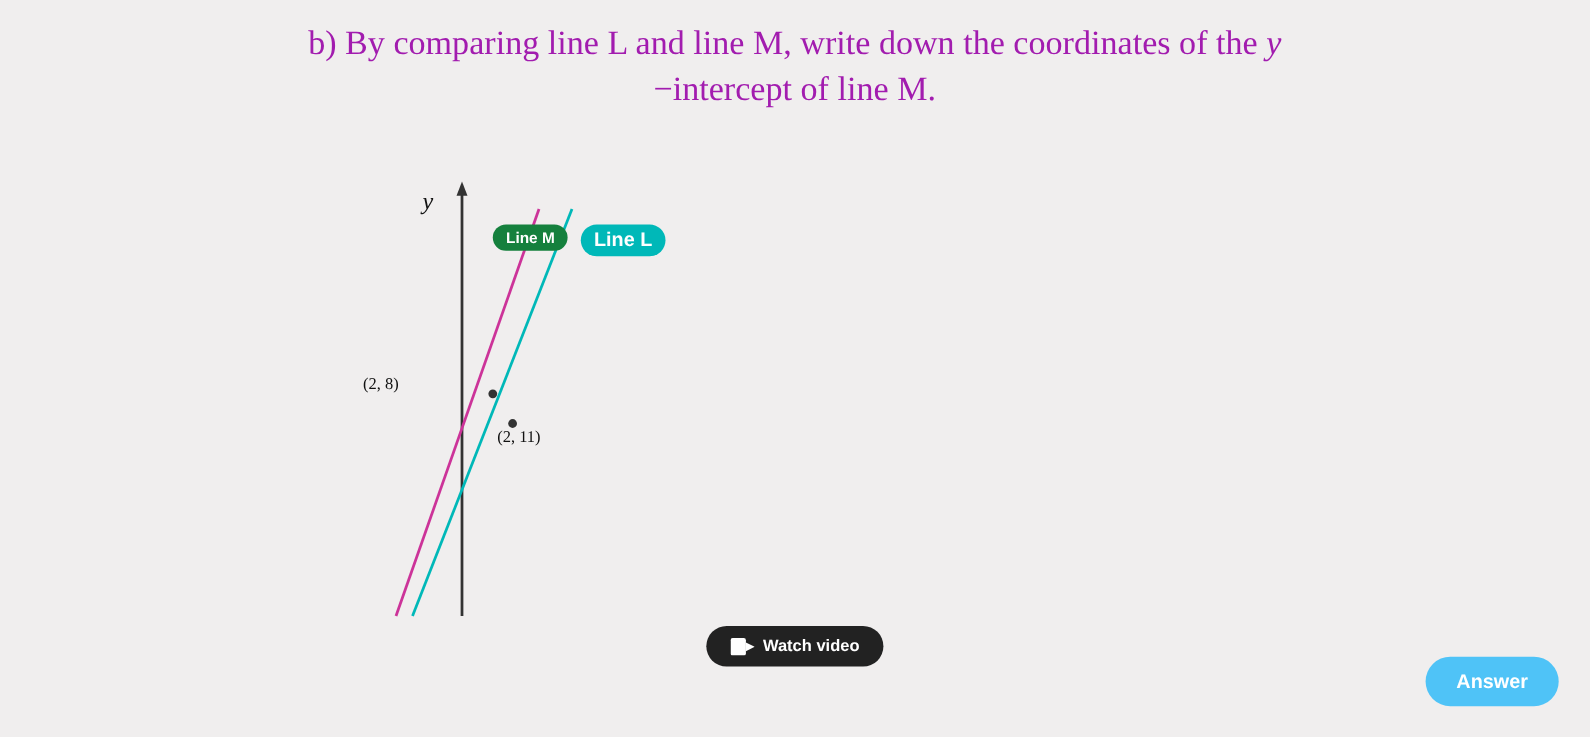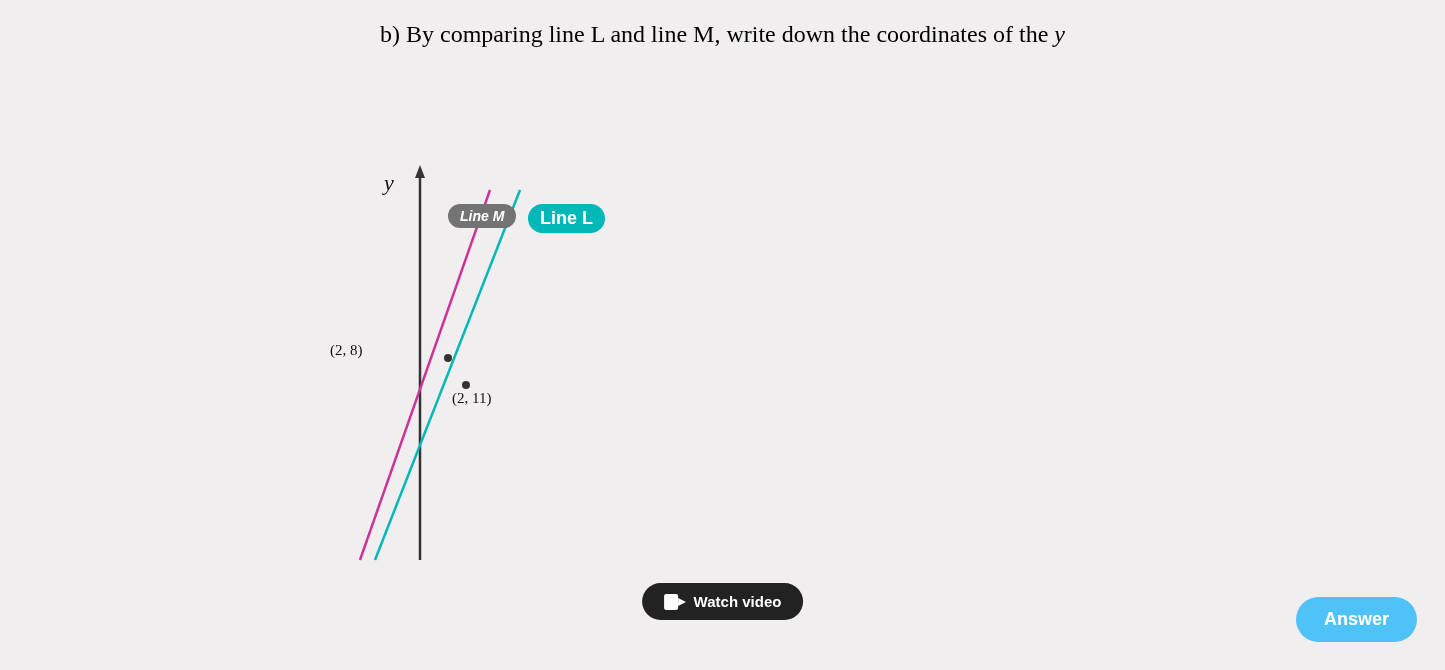--- a/index.html
+++ b/index.html
@@ -11,22 +11,22 @@
       font-family: Georgia, 'Times New Roman', serif;
       overflow: hidden;
       position: relative;
     }
 
     .question-text {
       position: absolute;
       top: 18px;
       left: 20px;
       right: 20px;
-      font-size: 24px;
-      color: #000000;
+      font-size: 31px;
+      color: #a21caf;
       line-height: 1.35;
       text-align: center;
     }
 
     .graph-area {
       position: absolute;
       top: 160px;
       left: 280px;
       width: 460px;
       height: 420px;
@@ -37,28 +37,27 @@
       top: 0; left: 0;
       width: 100%;
       height: 100%;
       overflow: visible;
     }
 
     .label-line-m {
       position: absolute;
       top: 44px;
       left: 168px;
-      background: #737373;
+      background: #15803d;
       color: white;
       font-size: 14px;
       font-weight: bold;
       padding: 4px 12px;
       border-radius: 20px;
       font-family: Arial, sans-serif;
-      font-style: italic;
     }
 
     .label-line-l {
       position: absolute;
       top: 44px;
       left: 248px;
       background: #00b8b8;
       color: white;
       font-size: 18px;
       font-weight: bold;
@@ -81,21 +80,21 @@
       top: 230px;
       left: 172px;
       font-size: 15px;
       color: #111;
       font-family: Georgia, serif;
       text-align: center;
     }
 
     .watch-video-btn {
       position: absolute;
-      bottom: 50px;
+      bottom: 64px;
       left: 50%;
       transform: translateX(-50%);
       background: #222;
       color: white;
       border: none;
       border-radius: 24px;
       padding: 10px 22px;
       font-size: 15px;
       font-family: Arial, sans-serif;
       font-weight: 600;
@@ -132,20 +131,21 @@
     }
   </style>
 </head>
 <body>
 
 <div class="question-text">
   <span>b)</span>
   <span>By comparing line L and line M, write down the coordinates of the</span>
   <em>y</em>
   <br>
+  <span>−intercept of line M.</span>
 </div>
 
 <div class="graph-area">
 
   <div class="y-axis-label">y</div>
 
   <svg class="graph-svg" viewBox="0 0 460 420">
 
     <line x1="140" y1="10" x2="140" y2="400" stroke="#333" stroke-width="2.5"></line>
 

